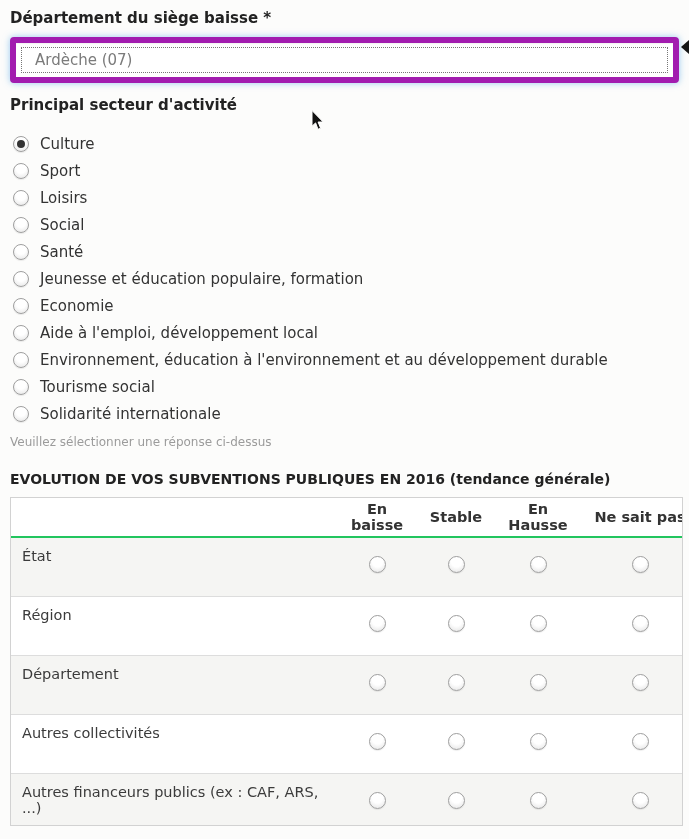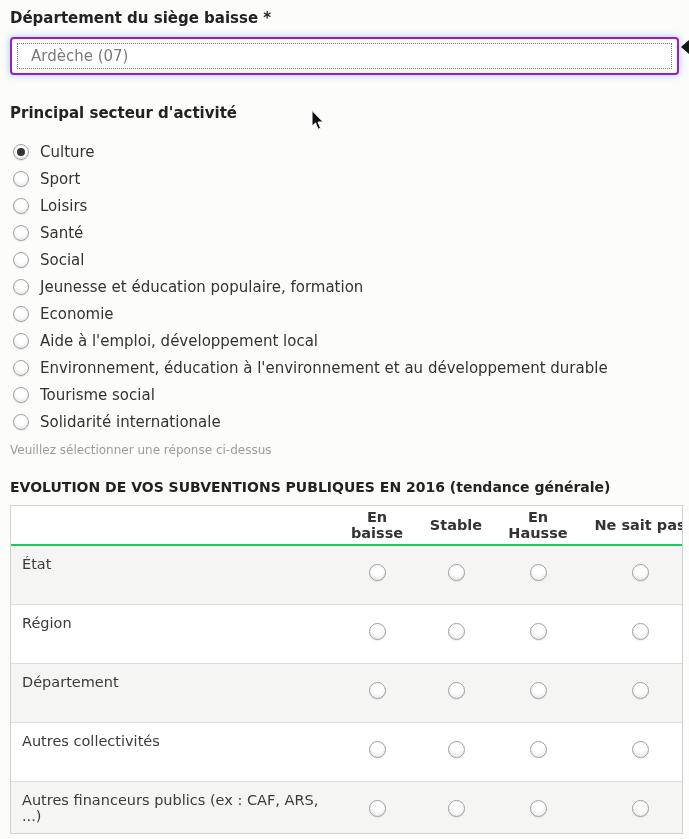--- a/index.html
+++ b/index.html
@@ -15,34 +15,34 @@
 
   .q-label{
     font-size:15px;font-weight:bold;color:#222;
     line-height:20px;margin-top:2px;
   }
 
   
   .text-input{
     position:relative;margin-top:9px;height:34px;
     background:#fff;
-    border:2px solid #a21caf;border-radius:4px;
+    border:6px solid #a21caf;border-radius:4px;
     box-shadow:inset 0 1px 1px rgba(0,0,0,.05), 0 0 7px rgba(102,175,233,.65);
   }
   .text-input::before{
     content:"";position:absolute;left:5px;right:5px;top:4px;bottom:4px;
     border:1px dotted #777;
   }
   .input-text{
     position:absolute;left:19px;top:50%;transform:translateY(-50%);
     font-size:15px;color:#7b7b7b;white-space:nowrap;
   }
 
   
-  .q-secteur{margin-top:28px;}
+  .q-secteur{margin-top:12px;}
   ul.options{list-style:none;margin:15px 0 0 0;padding:0;}
   ul.options li{display:flex;align-items:center;height:27px;padding-left:3px;cursor:default;}
   .radio{
     flex:0 0 auto;
     width:14px;height:14px;border-radius:50%;
     border:1px solid #9f9f9f;
     background:radial-gradient(circle at 50% 32%, #ffffff 0 40%, #e9e9e9 85%, #dcdcdc 100%);
     box-shadow:0 1px 1px rgba(0,0,0,.08);
     display:inline-block;position:relative;
   }
@@ -109,25 +109,25 @@
       <li>
         <span class="radio"></span>
         <span class="opt-label">Sport</span>
       </li>
       <li>
         <span class="radio"></span>
         <span class="opt-label">Loisirs</span>
       </li>
       <li>
         <span class="radio"></span>
+        <span class="opt-label">Social</span>
+      </li>
+      <li>
+        <span class="radio"></span>
         <span class="opt-label">Santé</span>
-      </li>
-      <li>
-        <span class="radio"></span>
-        <span class="opt-label">Social</span>
       </li>
       <li>
         <span class="radio"></span>
         <span class="opt-label">Jeunesse et éducation populaire, formation</span>
       </li>
       <li>
         <span class="radio"></span>
         <span class="opt-label">Economie</span>
       </li>
       <li>

